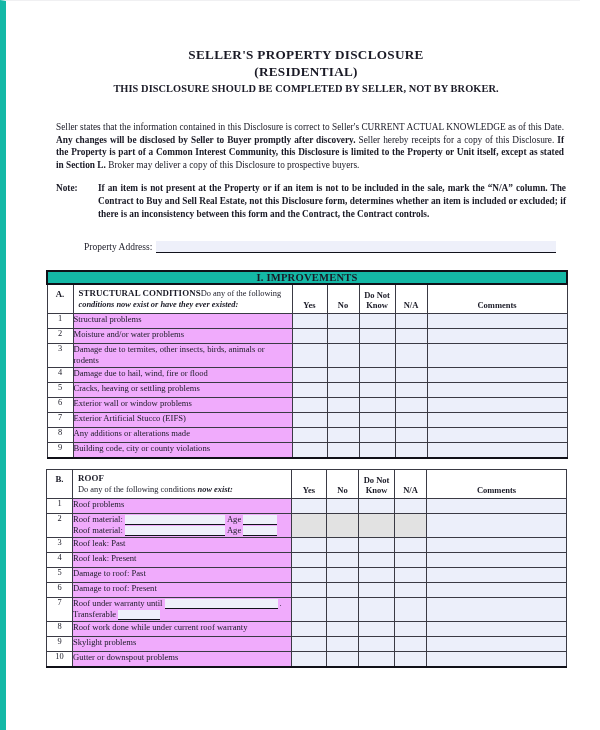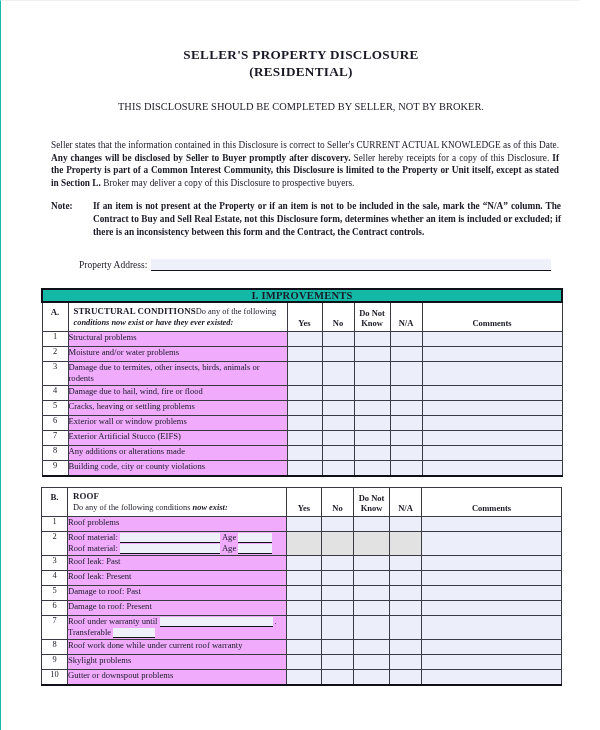--- a/index.html
+++ b/index.html
@@ -14,21 +14,21 @@
     font-family: "Liberation Serif", "DejaVu Serif", serif;
     color: #1a1a26;
     position: relative;
   }
   .page {
     width: 580px;
     height: 730px;
     box-sizing: border-box;
     padding: 0;
     position: relative;
-    border-left: 1px solid #14b8a6;
+    border-left: 6px solid #14b8a6;
     border-top: 1px solid #f0f0f2;
   }
   .content {
     position: absolute;
     left: 40px;
     top: 0;
     width: 520px;
   }
 
   
@@ -36,23 +36,23 @@
     text-align: center;
     font-weight: bold;
     font-size: 13.2px;
     letter-spacing: 0.3px;
     line-height: 17px;
     margin-top: 45px;
   }
   .doc-title .line2 { display: block; }
   .subtitle {
     text-align: center;
-    font-weight: normal;
+    font-weight: bold;
     font-size: 10.4px;
-    margin-top: 21px;
+    margin-top: 3px;
     letter-spacing: 0.05px;
   }
 
   
   .para {
     font-size: 9.3px;
     line-height: 12.6px;
     text-align: justify;
     margin-top: 27px;
     padding-left: 10px;

